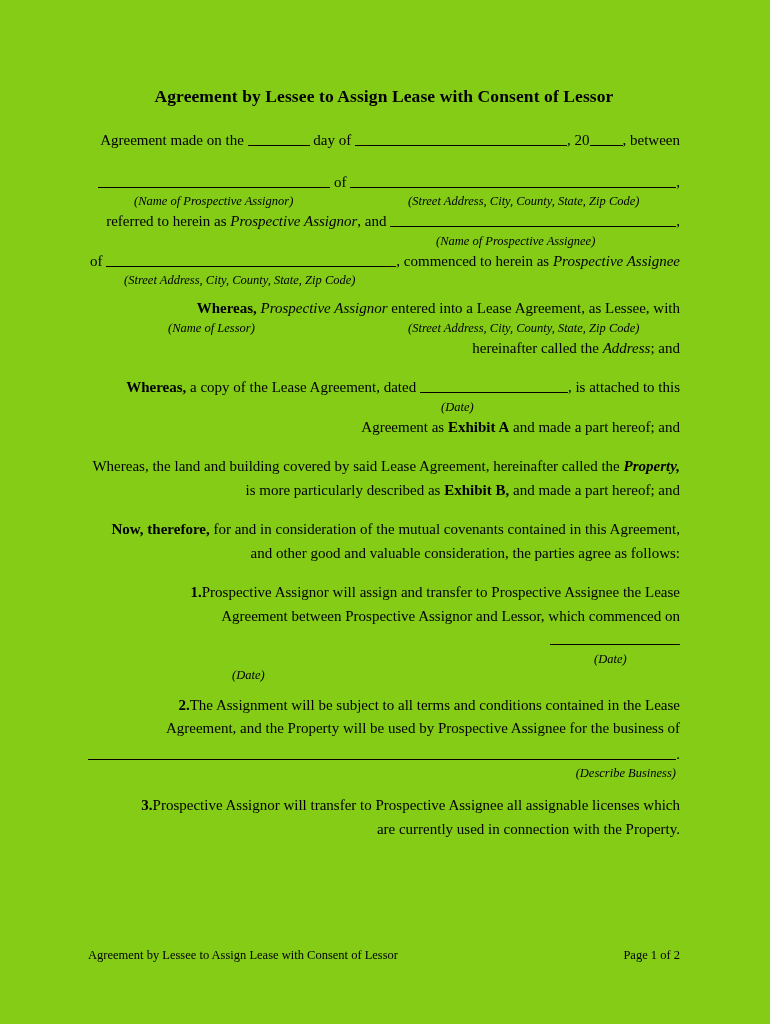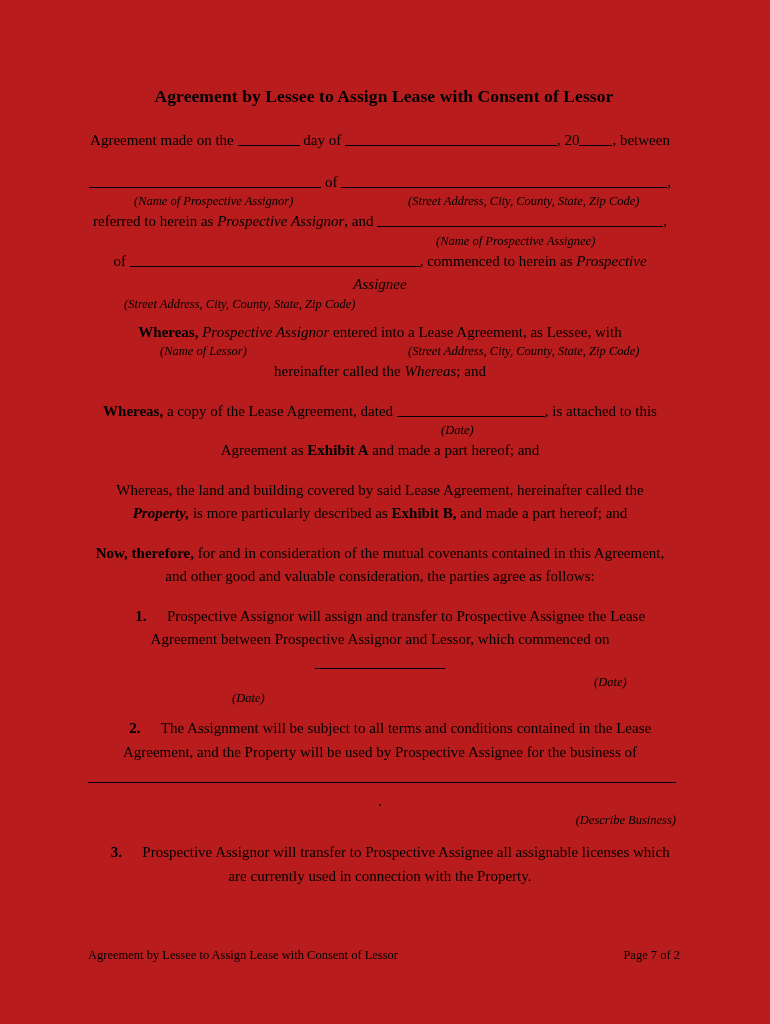--- a/index.html
+++ b/index.html
@@ -13,21 +13,21 @@
     position: relative;
     font-family: "Liberation Serif", "DejaVu Serif", serif;
     color: #000000;
     overflow: hidden;
   }
   .page {
     position: absolute;
     left: 0; top: 0;
     width: 770px;
     height: 1024px;
-    background: #b91c1c;
+    background: #84cc16;
     font-family: Liberation Serif, serif;
   }
   .content {
     position: absolute;
     left: 88px;
     top: 86px;
     width: 592px;
   }
 
   .doc-title {
@@ -35,22 +35,22 @@
     font-weight: bold;
     text-align: center;
     letter-spacing: 0.1px;
     margin: 0 0 22px 0;
     line-height: 1.2;
   }
 
   .para {
     font-size: 15px;
     line-height: 23.5px;
-    margin: 0 8px 16px 0;
-    text-align: center;
+    margin: 0 0 16px 0;
+    text-align: right;
   }
   .para.tight { margin-bottom: 0; }
 
   .b { font-weight: bold; }
   .i { font-style: italic; }
   .bi { font-weight: bold; font-style: italic; }
 
   
   .blank {
     display: inline-block;
@@ -147,26 +147,26 @@
     <div class="caption-row" style="height:24px;">
       <span style="left:36px;">(Street Address, City, County, State, Zip Code)</span>
     </div>
 
     <p class="para tight">
       <span class="b">Whereas,</span>
       <span class="i">Prospective Assignor</span>
       <span>entered into a Lease Agreement, as Lessee, with</span>
     </p>
     <div class="caption-row">
-      <span style="left:72px;">(Name of Lessor)</span>
+      <span style="left:80px;">(Name of Lessor)</span>
       <span style="left:320px;">(Street Address, City, County, State, Zip Code)</span>
     </div>
     <p class="para">
       <span> hereinafter called the</span>
-      <span class="i">Whereas</span><span>; and</span>
+      <span class="i">Address</span><span>; and</span>
     </p>
 
     <p class="para tight">
       <span class="b">Whereas,</span>
       <span>a copy of the Lease Agreement, dated</span>
       <span class="blank w-date"></span><span>, is attached to this</span>
     </p>
     <div class="caption-row">
       <span style="left:353px;">(Date)</span>
     </div>
@@ -213,16 +213,16 @@
     </div>
 
     <p class="para">
       <span class="num">3.</span><span>Prospective Assignor will transfer to Prospective Assignee all assignable licenses which are currently used in connection with the Property.</span>
     </p>
 
   </div>
 
   <div class="footer">
     <span>Agreement by Lessee to Assign Lease with Consent of Lessor</span>
-    <span>Page 7 of 2</span>
+    <span>Page 1 of 2</span>
   </div>
 
 </div>
 
 </body></html>

